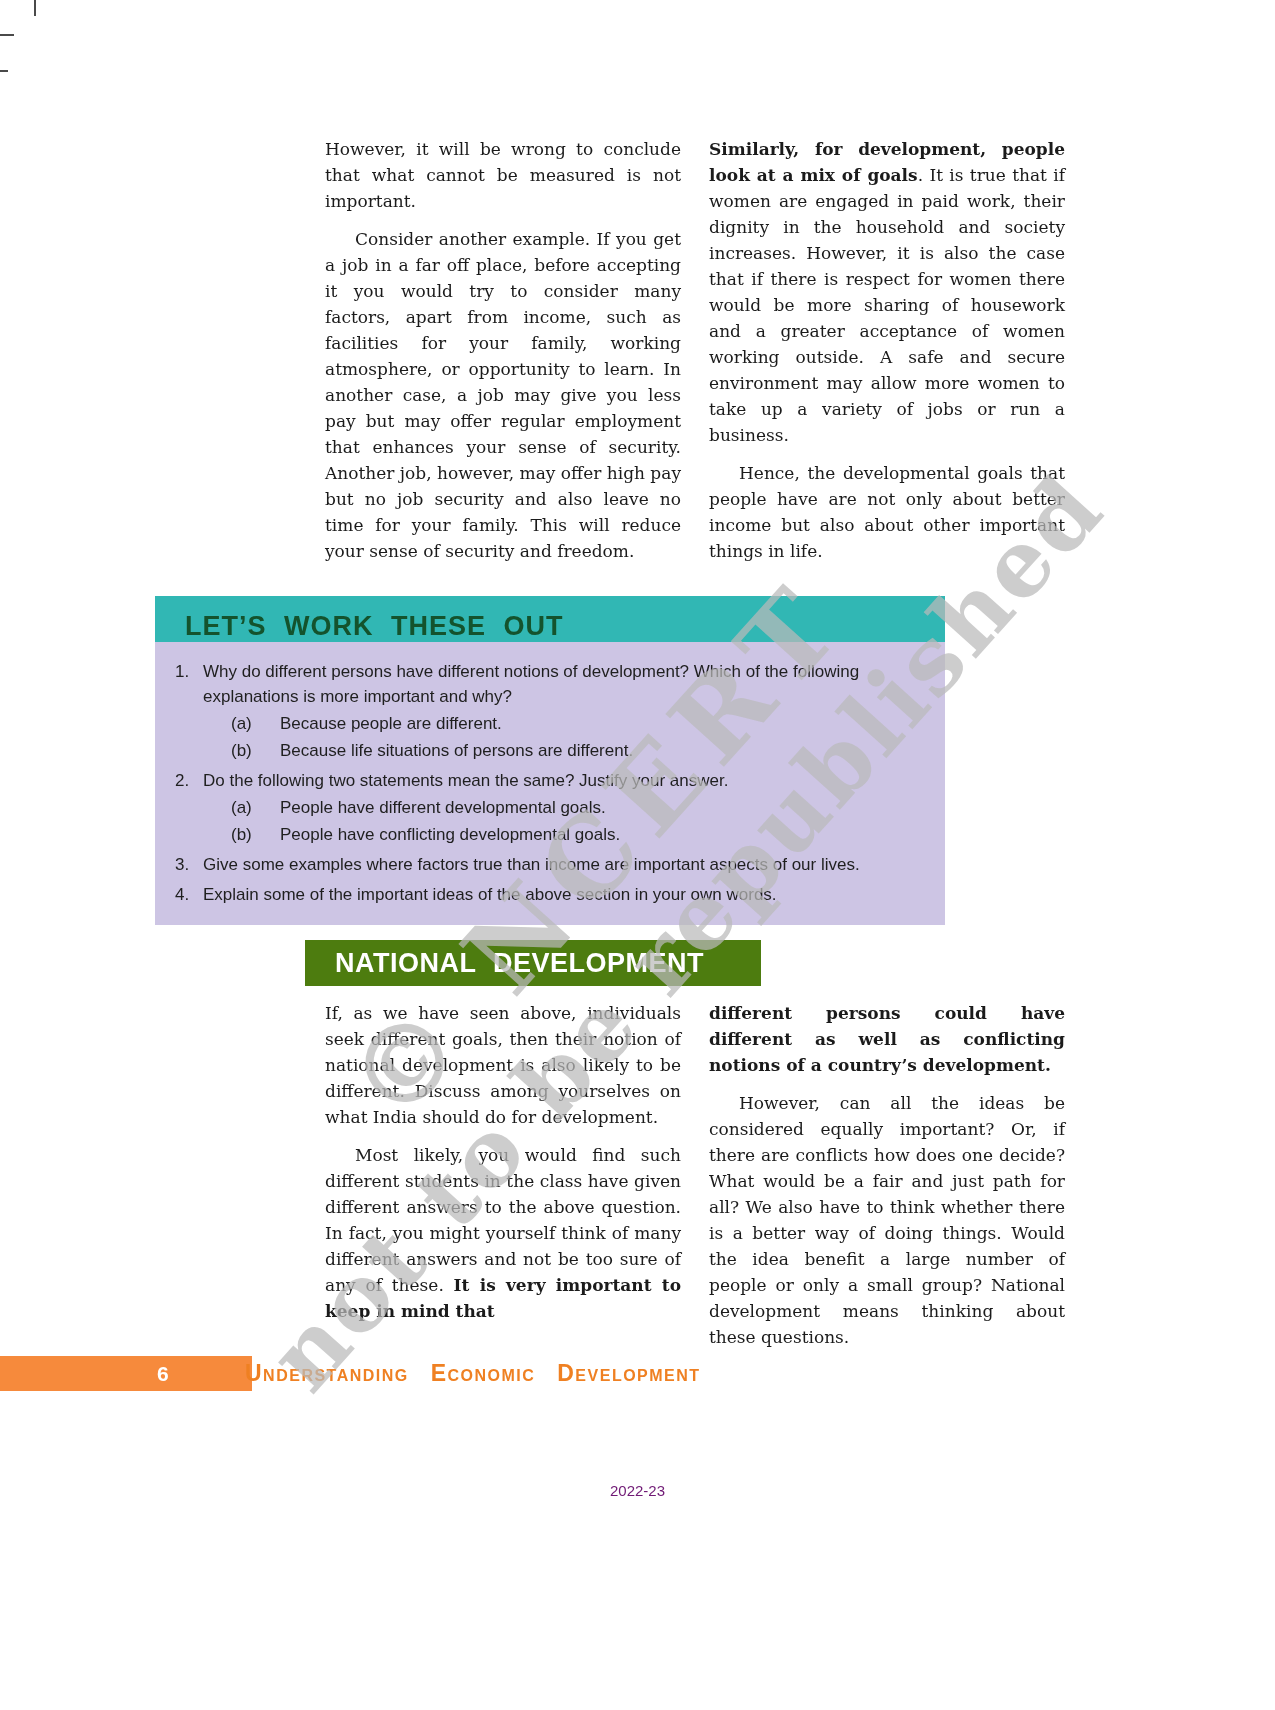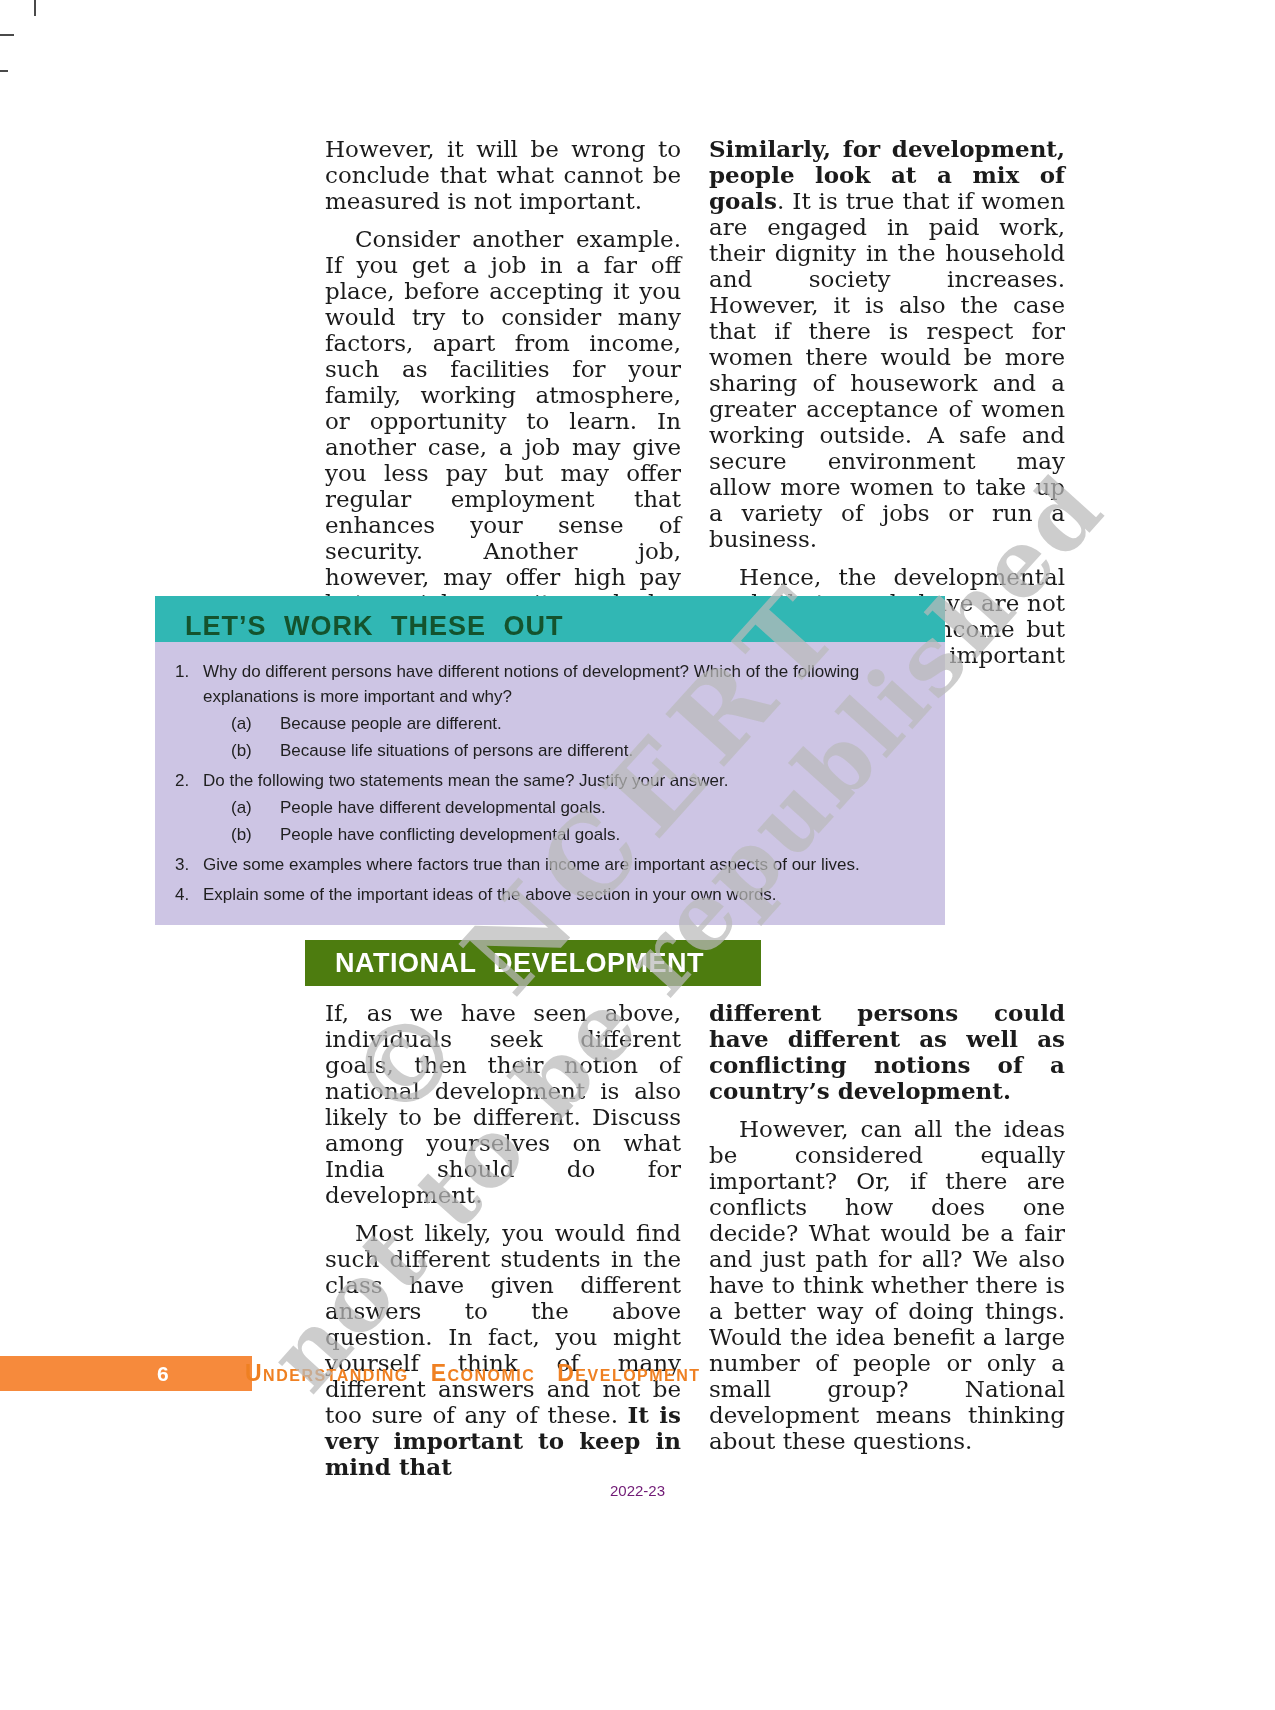--- a/index.html
+++ b/index.html
@@ -23,21 +23,21 @@
     text-align:center; white-space:nowrap;
     font-family:"DejaVu Serif", serif; font-weight:bold;
     color:rgba(186,186,186,0.72);
     z-index:9; pointer-events:none; line-height:1.2;
   }
   .wm-1 { font-size:108px; letter-spacing:14px; }
   .wm-2 { font-size:92px;  letter-spacing:4px; }
 
   
   .cols { position:absolute; display:flex; gap:28px; z-index:2; }
-  .col  { width:356px; font-size:23px; line-height:26px; text-align:justify; }
+  .col  { width:356px; font-size:17px; line-height:26px; text-align:justify; }
   .para { margin:0; }
   .para + .para { margin-top:12px; }
   .indent { text-indent:30px; }
   .b { font-weight:bold; }
   .top-cols { left:325px; top:136px; }
   .nd-cols  { left:325px; top:1000px; }
 
   
   .workbox { position:absolute; left:155px; top:596px; width:790px; z-index:2; }
   .workbox-header {

